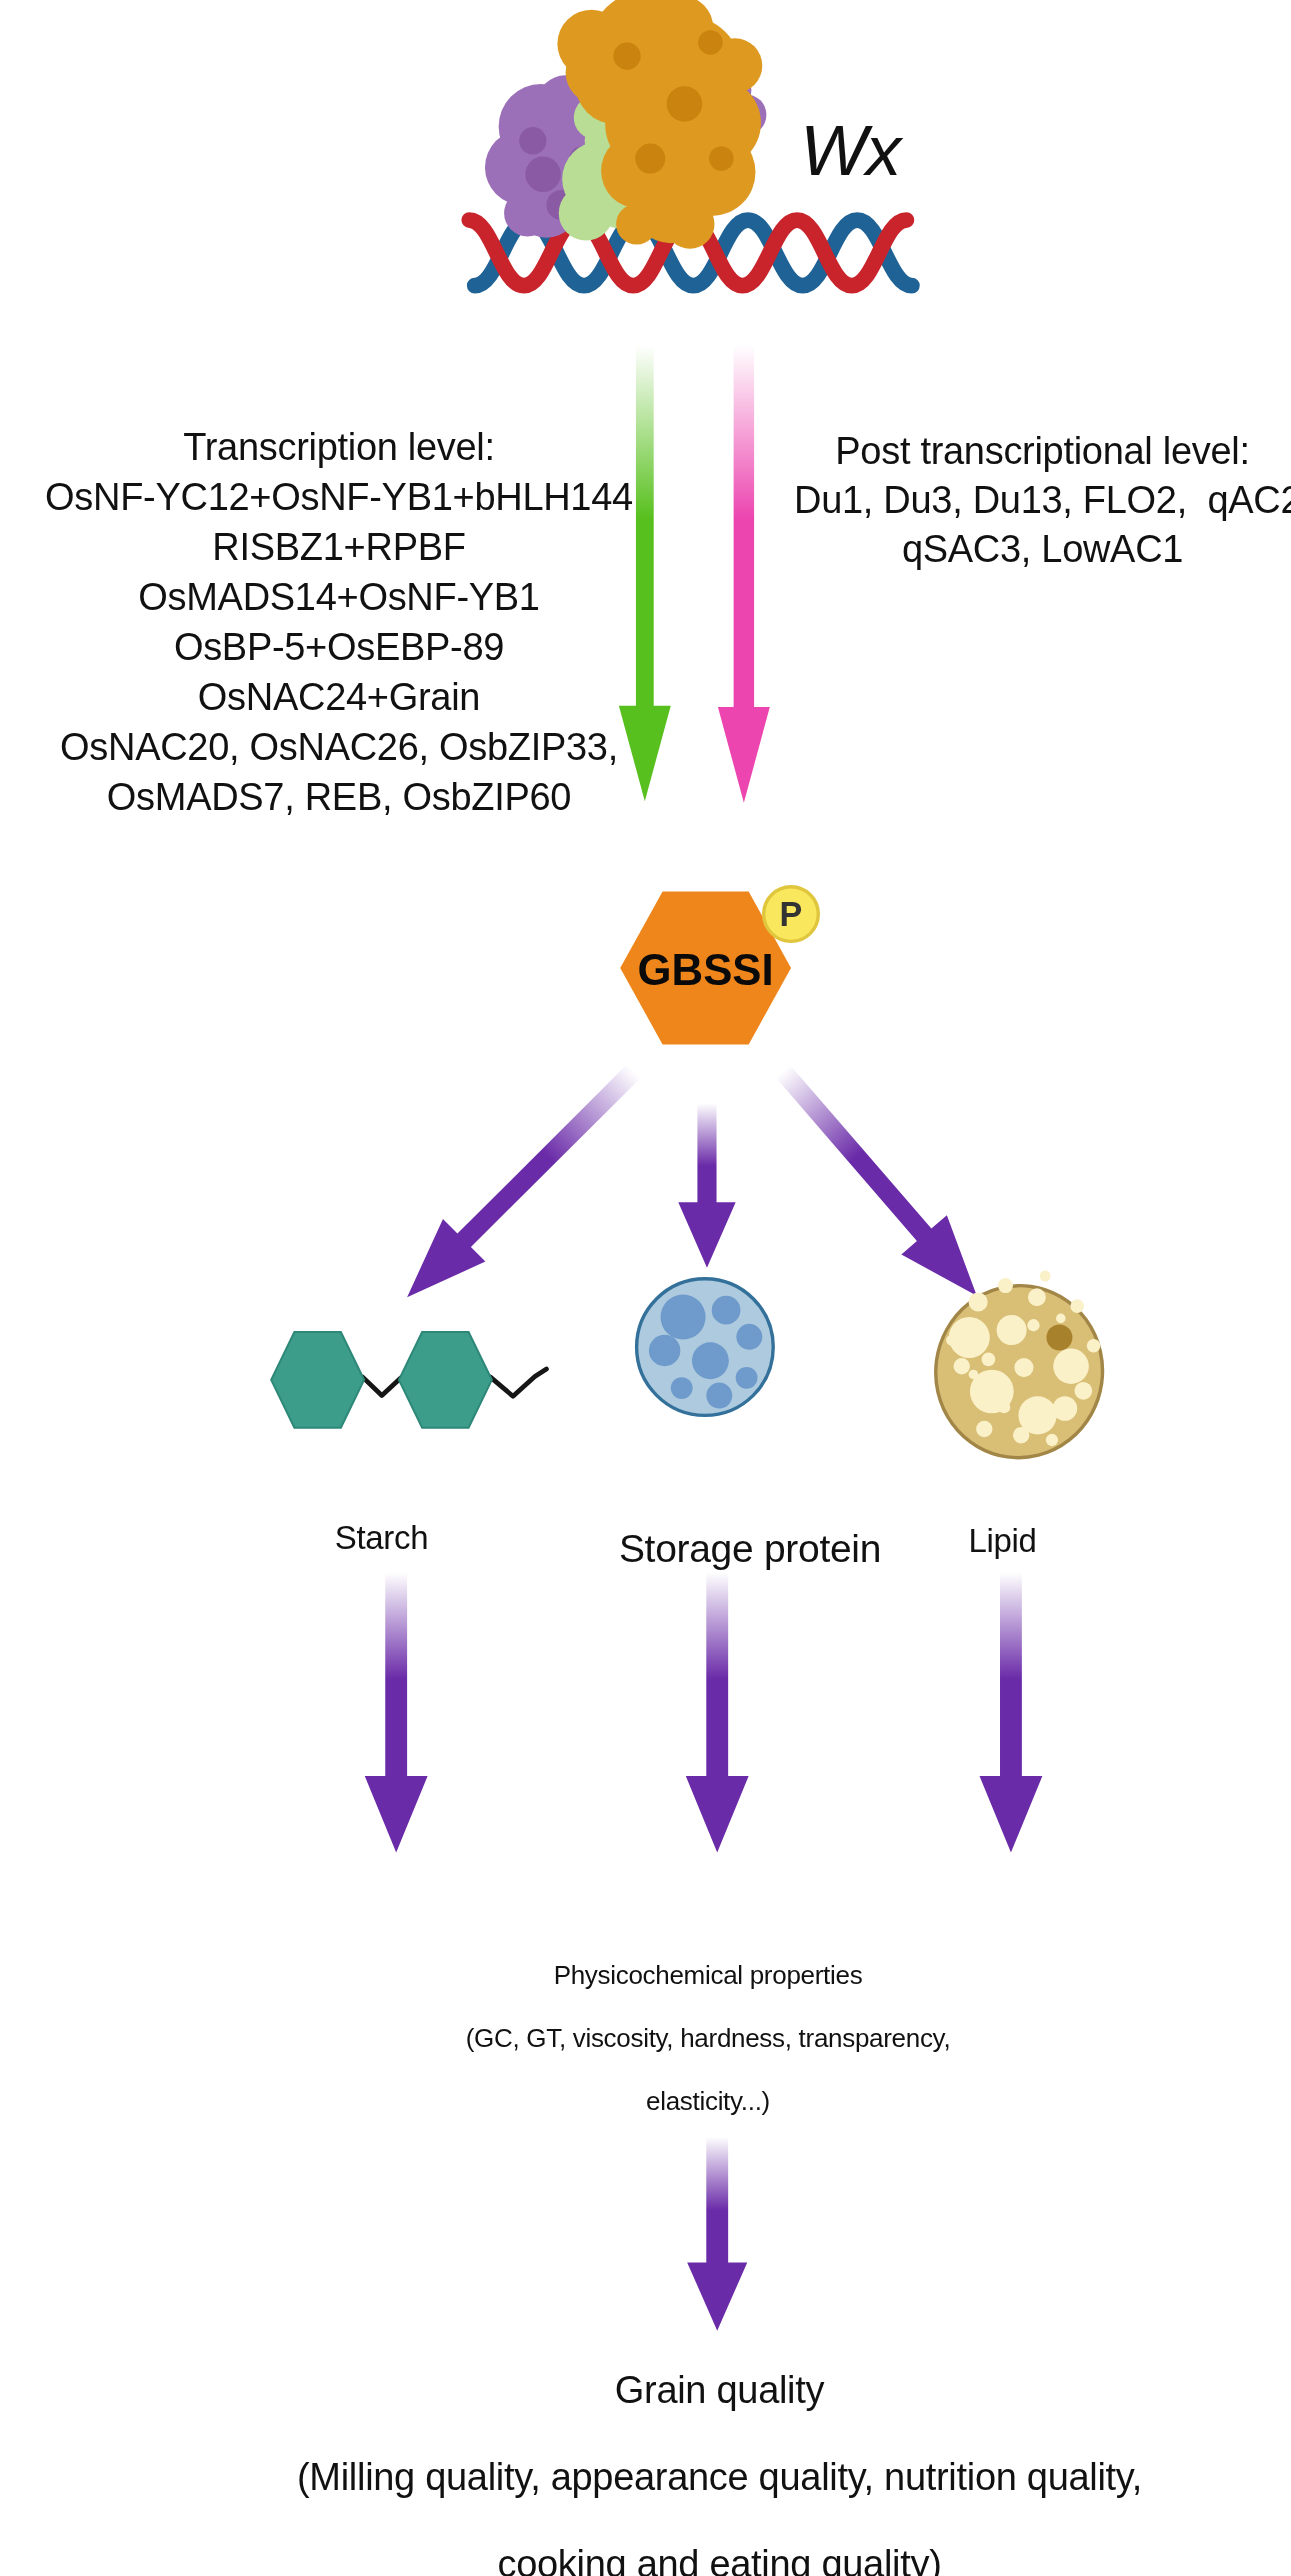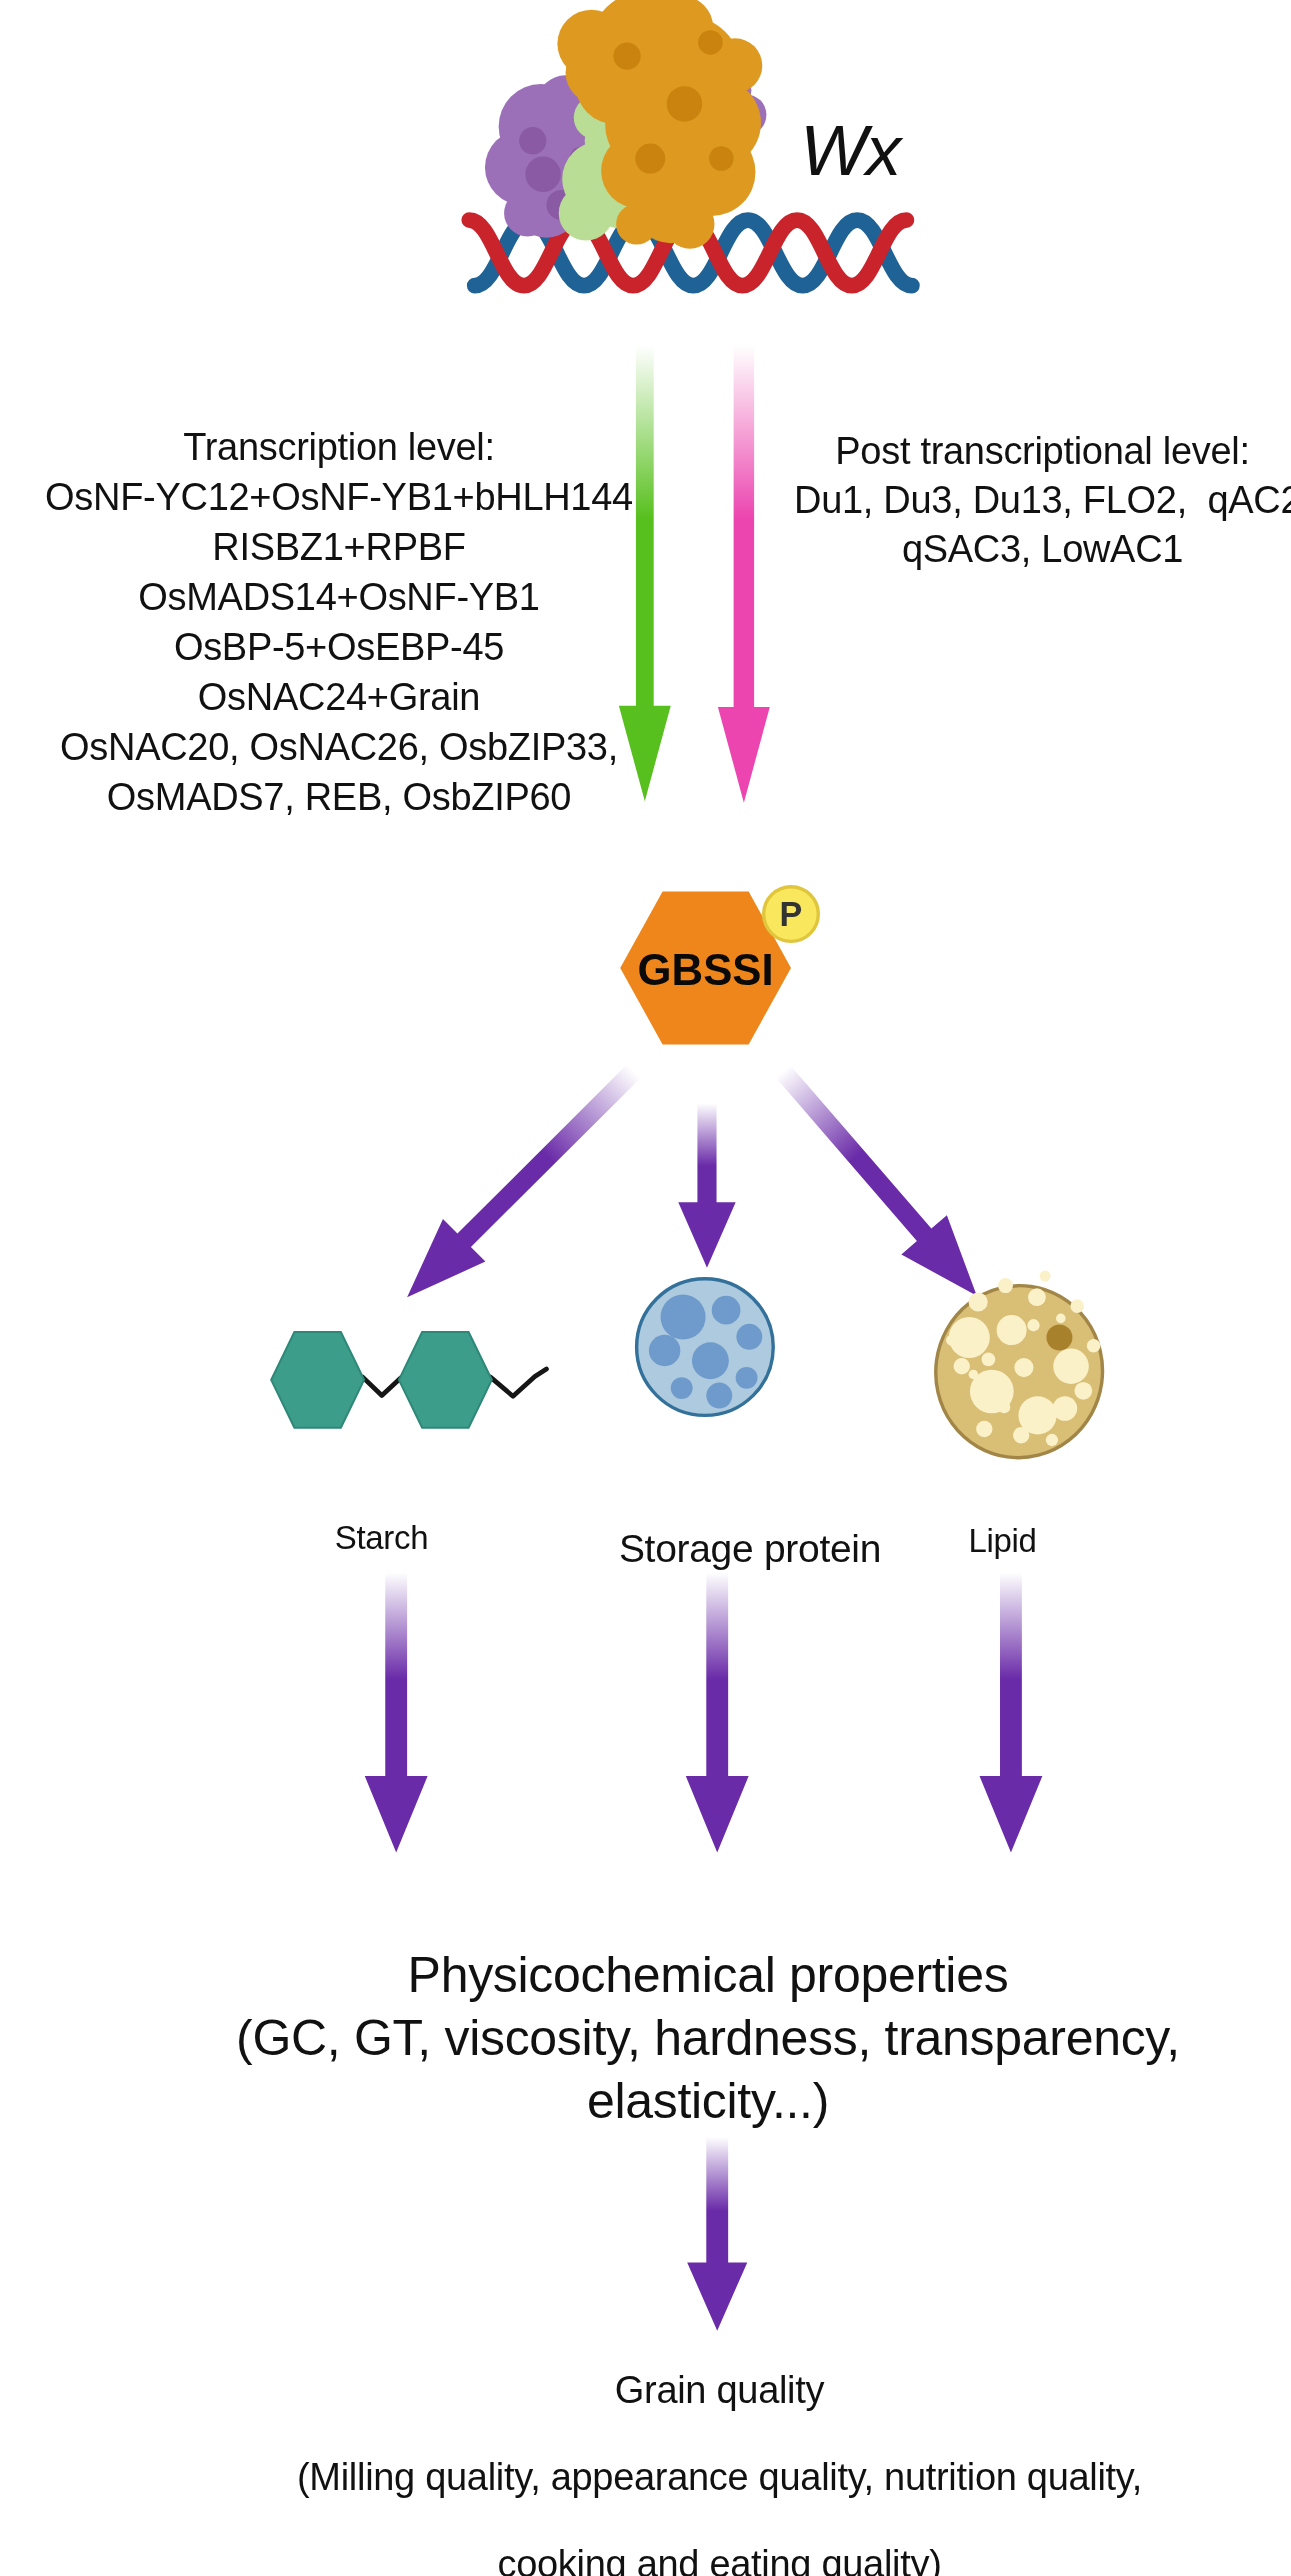--- a/index.html
+++ b/index.html
@@ -9,21 +9,21 @@
   .txtblock{position:absolute;z-index:2;text-align:center;margin-top:16px;}
   .tline{white-space:pre;letter-spacing:-0.3px;}
   .trans-block{left:0;top:406px;width:598px;font-size:38px;line-height:50px;padding-left:40px;}
   .post-block{left:794px;top:411px;width:497px;font-size:38px;line-height:49px;}
   .wx-label{left:792px;top:94px;width:116px;font-size:71px;font-style:italic;
             font-weight:500;letter-spacing:-1.4px;}
   .product-label{font-size:33px;letter-spacing:-0.3px;white-space:nowrap;}
   .starch-label{left:245px;top:1503px;width:273px;}
   .storage-label{left:603px;top:1511px;width:294px;font-size:39px;}
   .lipid-label{left:883px;top:1506px;width:239px;}
-  .props-block{left:230px;top:1928px;width:956px;font-size:50px;line-height:63px;}
+  .props-block{left:230px;top:1928px;width:956px;font-size:26px;line-height:63px;}
   .outcome-block{left:139px;top:2331px;width:1161px;font-size:38px;line-height:87px;}
   .svgtxt{font-family:"Liberation Sans",sans-serif;}
 </style>
 </head>
 <body>
 
 <div class="stage">
 
   <svg class="art" id="art" width="1291" height="2576" viewBox="0 0 1890 3771" xmlns="http://www.w3.org/2000/svg">
 
@@ -192,21 +192,21 @@
     </g>
   </svg>
 
   <div class="txtblock wx-label">Wx</div>
 
   <div class="txtblock trans-block">
     <div class="tline">Transcription level:</div>
     <div class="tline">OsNF-YC12+OsNF-YB1+bHLH144</div>
     <div class="tline">RISBZ1+RPBF</div>
     <div class="tline">OsMADS14+OsNF-YB1</div>
-    <div class="tline">OsBP-5+OsEBP-45</div>
+    <div class="tline">OsBP-5+OsEBP-89</div>
     <div class="tline">OsNAC24+Grain</div>
     <div class="tline">OsNAC20, OsNAC26, OsbZIP33,</div>
     <div class="tline">OsMADS7, REB, OsbZIP60</div>
   </div>
 
   <div class="txtblock post-block">
     <div class="tline">Post transcriptional level:</div>
     <div class="tline">Du1, Du3, Du13, FLO2,  qAC2,</div>
     <div class="tline">qSAC3, LowAC1</div>
   </div>

